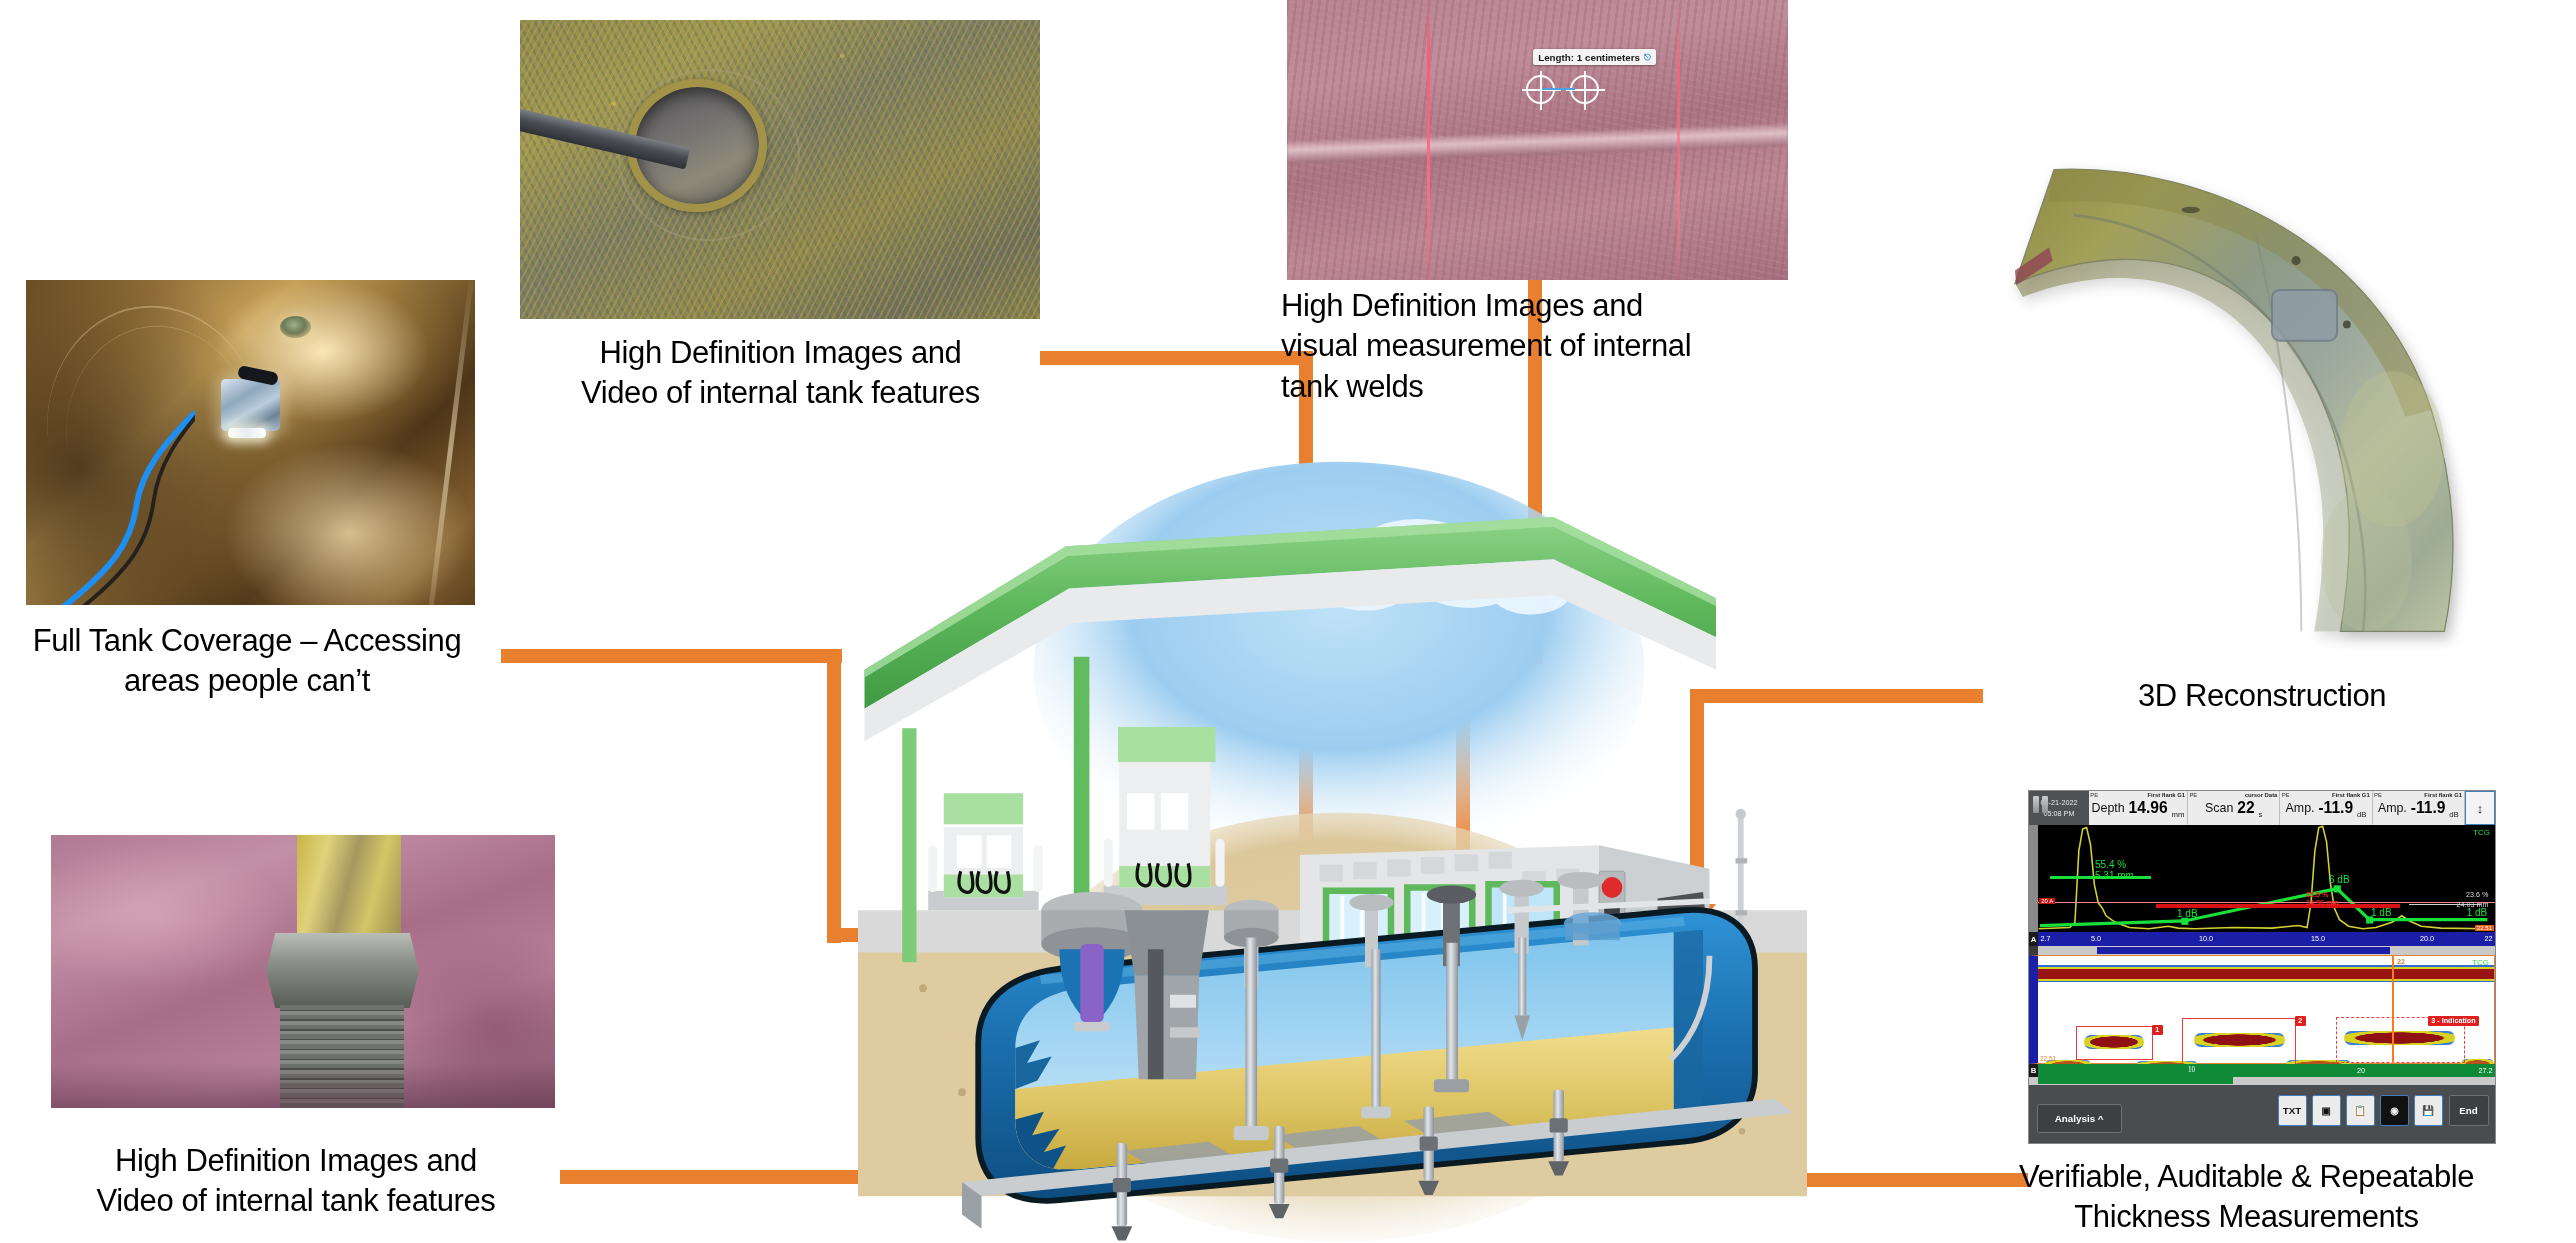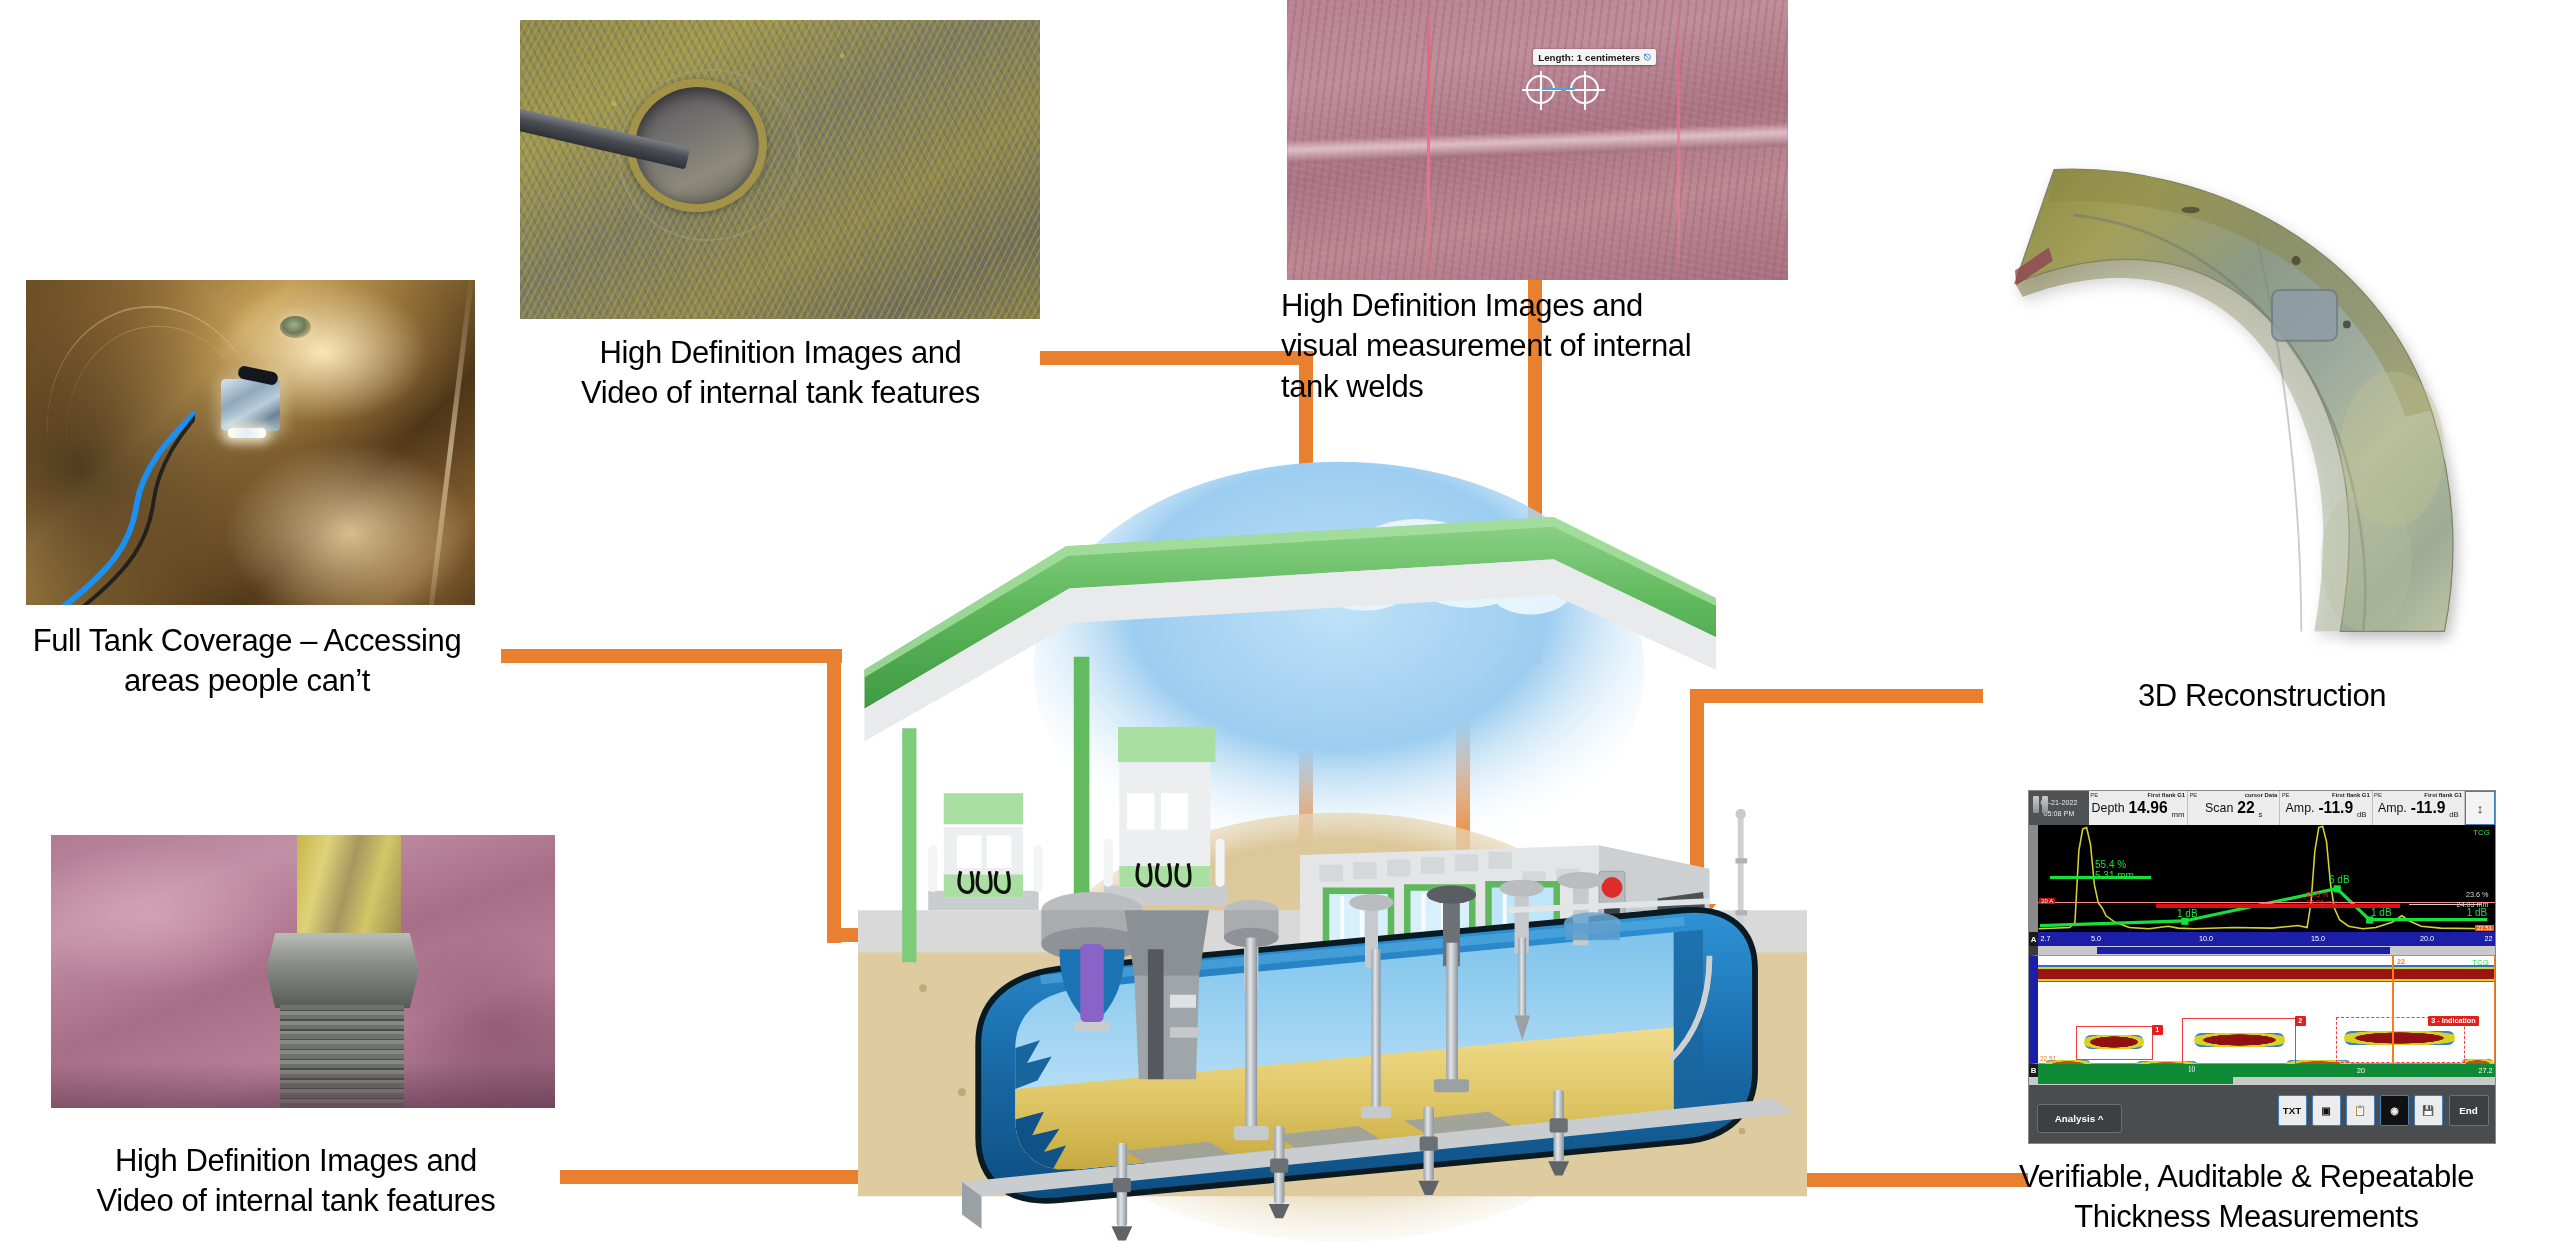--- a/index.html
+++ b/index.html
@@ -737,21 +737,21 @@
 
       <div class="gateGreen" style="left:11.7px; top:51px; width:101px;"></div>
       <div class="gateRed" style="top:77px;"></div>
       <div class="gateA" style="left:118px; top:79px; width:244px;"></div>
       <div style="position:absolute; left:371px; top:79px; width:72px; height:1.3px; background:#cfcfcf;"></div>
 
       <div class="ut-lbl-g" style="left:57px; top:34px;">
         <span>55.4 %</span><br>
         <span>5.31 mm</span>
       </div>
-      <div class="ut-lbl-r" style="left:268px; top:66px;">
+      <div class="ut-lbl-r" style="left:268px; top:66px;font-weight:bold;">
         <span>25.5 %</span><br>
         <span>14.96 mm</span>
       </div>
       <div class="ut-lbl-w" style="right:6.5px; top:65px;">
         <span>23.6 %</span>
       </div>
       <div class="ut-lbl-w" style="right:6.5px; top:75px;">
         <span>24.03 mm</span>
       </div>
       <div class="ut-lbl-g" style="left:139px; top:83px;">

